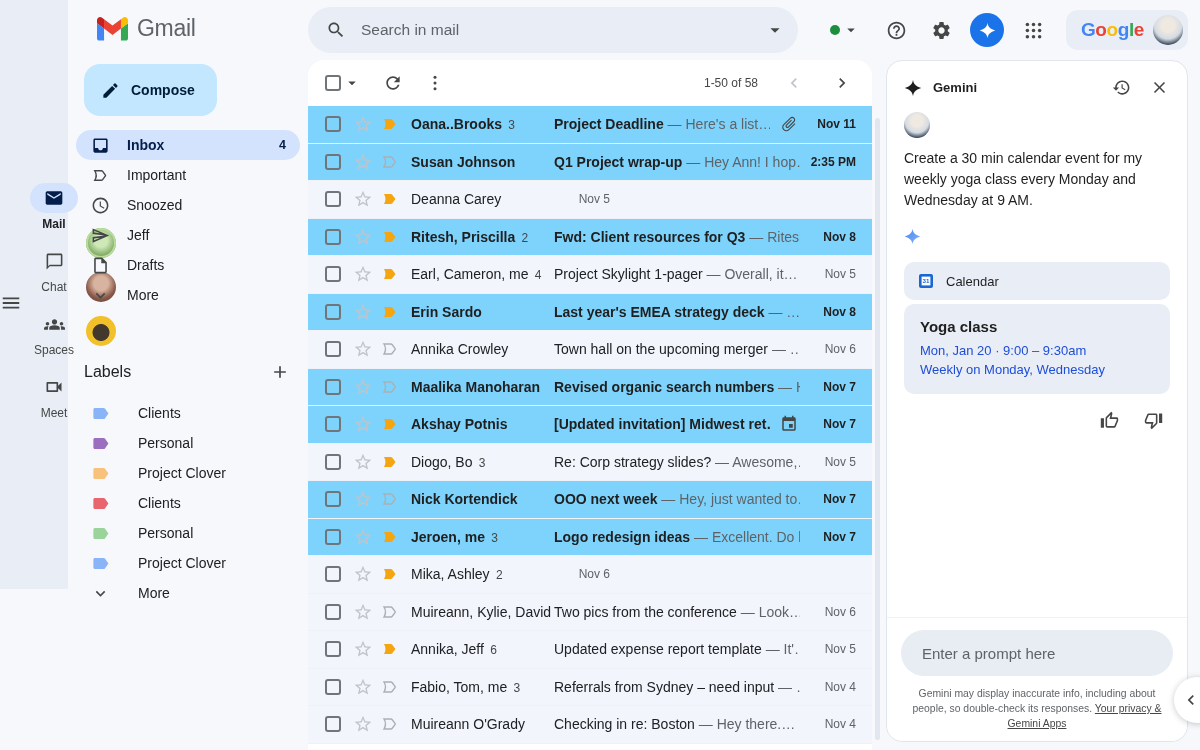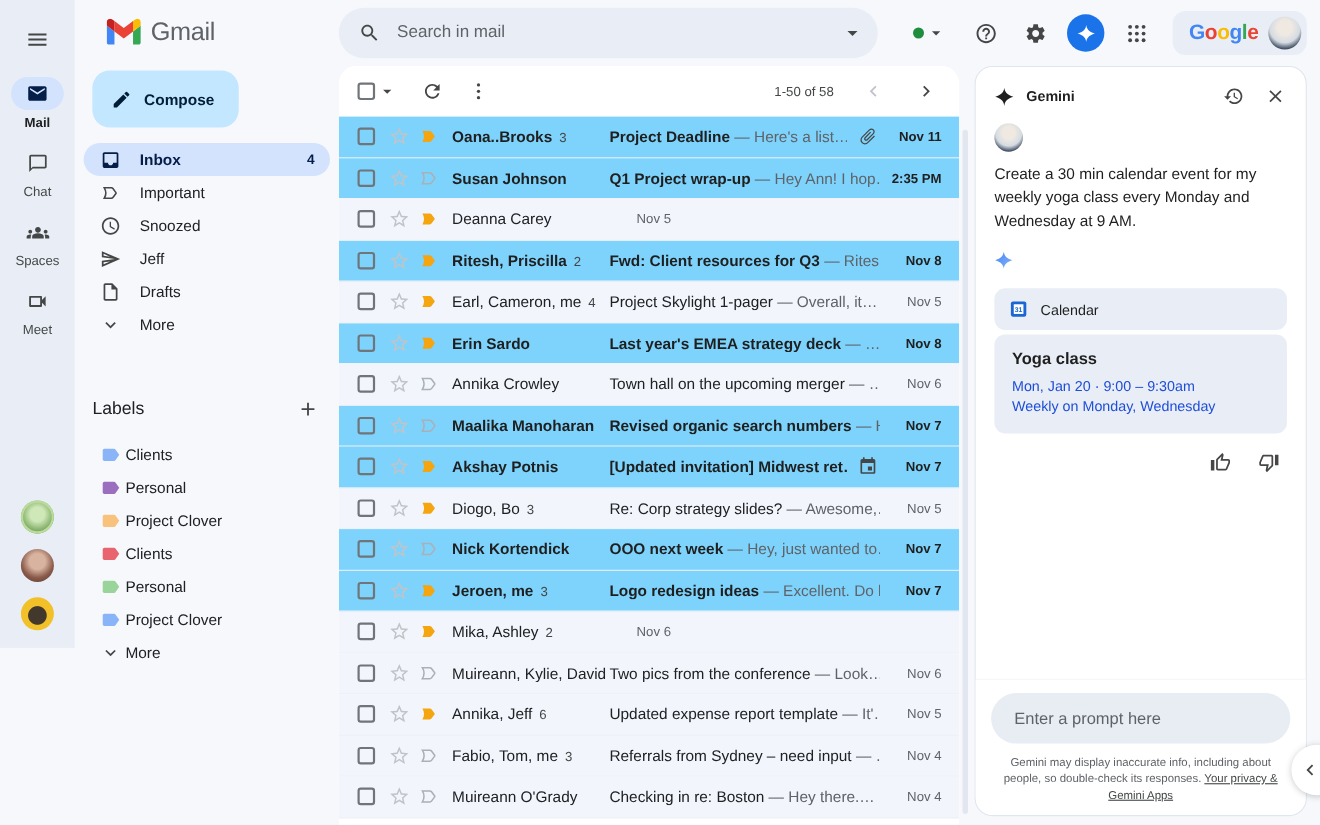--- a/index.html
+++ b/index.html
@@ -4,21 +4,21 @@
 <style>
   html,body{margin:0;padding:0}
   body{
     width:1200px;height:750px;overflow:hidden;position:relative;
     background:#f6f8fc;font-family:"Liberation Sans","DejaVu Sans",sans-serif;
     color:#202124;
   }
   svg{display:block}
   
   .rail{position:absolute;left:0;top:0;width:68px;height:589px;background:#e9eef6;
-    display:flex;flex-direction:column;align-items:center;z-index:3}
+    display:flex;flex-direction:row;align-items:center;z-index:3}
   .hamburger{margin-top:16px;width:40px;height:40px;border-radius:50%;display:flex;
     align-items:center;justify-content:center;color:#444746;cursor:pointer}
   .rail-items{margin-top:14px;display:flex;flex-direction:column;gap:15px;align-items:center}
   .rail-item{display:flex;flex-direction:column;align-items:center;width:64px;cursor:pointer}
   .rail-pill{width:48px;height:30px;border-radius:15px;display:flex;align-items:center;
     justify-content:center;color:#444746}
   .rail-item.active .rail-pill{background:#d3e3fd;color:#041e49}
   .rail-label{margin-top:4px;font-size:12px;color:#444746}
   .rail-item.active .rail-label{color:#202124;font-weight:700}
   .rail-spacer{flex:1}
@@ -40,21 +40,21 @@
     padding:0 14px 0 15px;font-size:14px;color:#202124;cursor:pointer}
   .nav-row .nic{color:#444746;width:19px;height:19px}
   .nav-row.active{background:#d3e3fd;font-weight:700;color:#041e49}
   .nav-row.active .nic{color:#041e49}
   .nav-count{margin-left:auto;font-size:12.5px}
   .nav-row.active .nav-count{font-weight:700;color:#041e49}
   .labels-header{position:absolute;left:84px;top:362px;width:206px;display:flex;align-items:center;
     font-size:16px;color:#202124;z-index:3}
   .labels-plus{margin-left:auto;color:#444746;cursor:pointer}
   .labels{position:absolute;left:76px;top:398px;width:224px;z-index:3}
-  .label-row{height:30px;border-radius:15px;display:flex;align-items:center;gap:4px;
+  .label-row{height:30px;border-radius:15px;display:flex;align-items:center;gap:28px;
     padding:0 14px 0 15px;font-size:14px;color:#202124;cursor:pointer}
   .label-row .lic{width:19px;height:19px}
   
   .topbar{position:absolute;left:308px;top:0;right:0;height:60px;display:flex;align-items:center;z-index:2}
   .searchbar{width:490px;height:46px;border-radius:23px;background:#e9eef6;display:flex;
     align-items:center;gap:13px;padding:0 12px 0 18px;box-sizing:border-box}
   .searchbar .sic{color:#444746}
   .searchbar input{flex:1;border:none;background:transparent;outline:none;font-size:15.5px;
     color:#1f1f1f;font-family:inherit}
   .searchbar input::placeholder{color:#5f6368}

